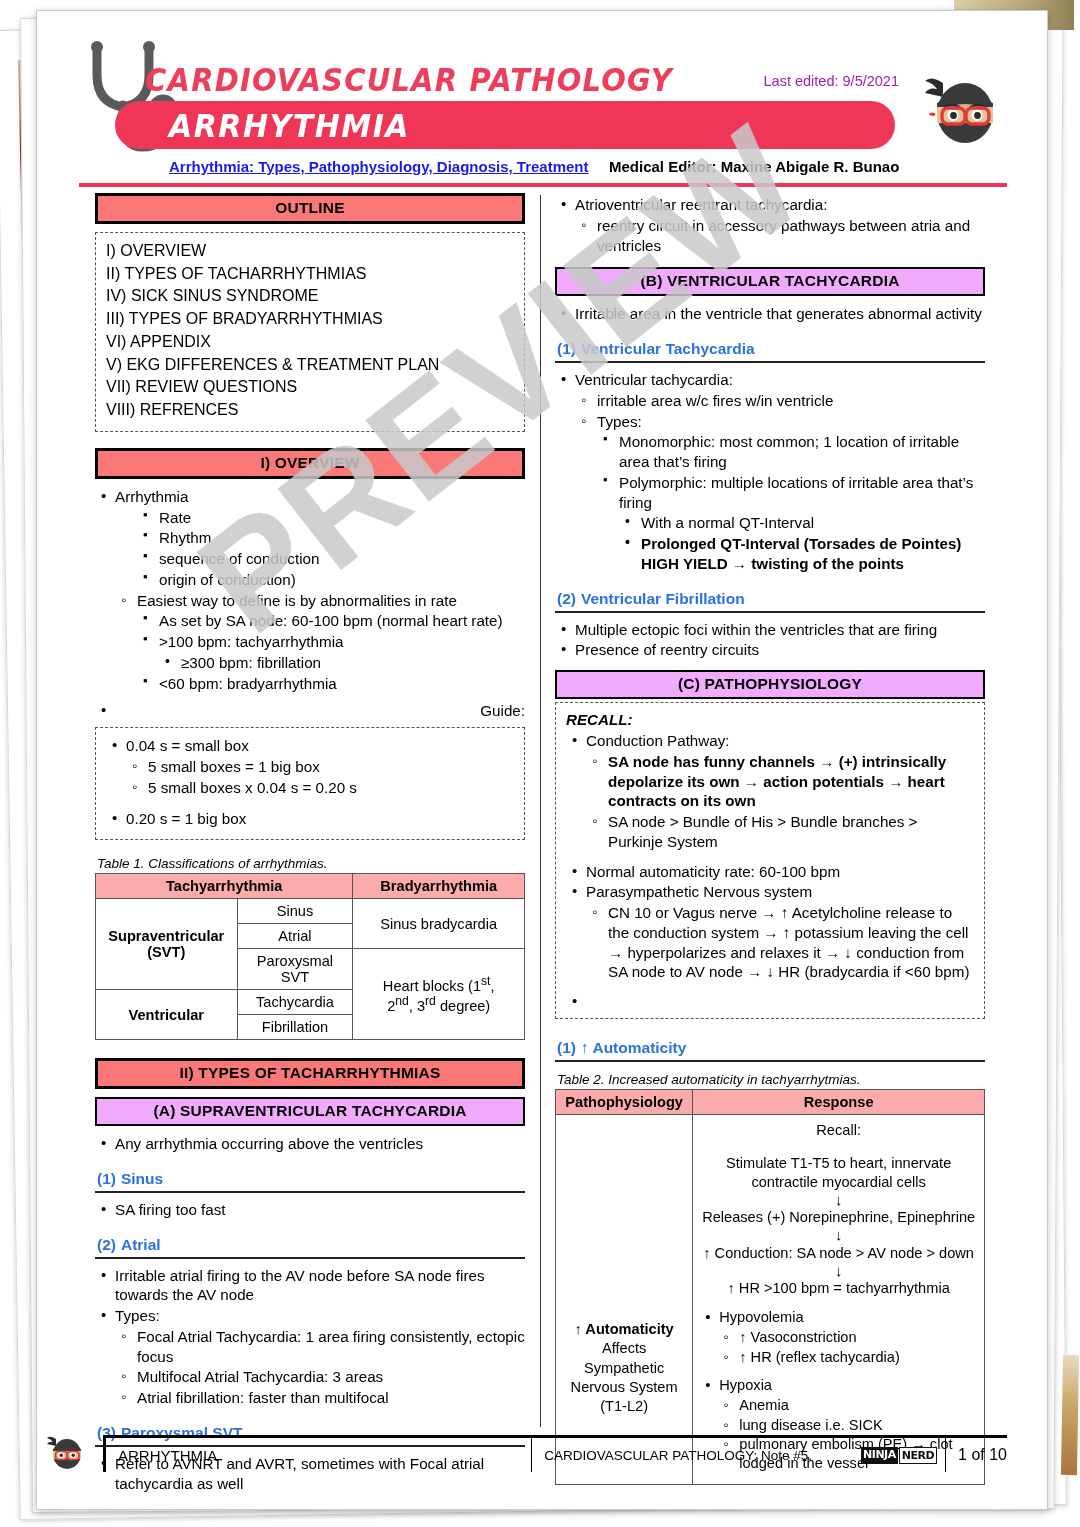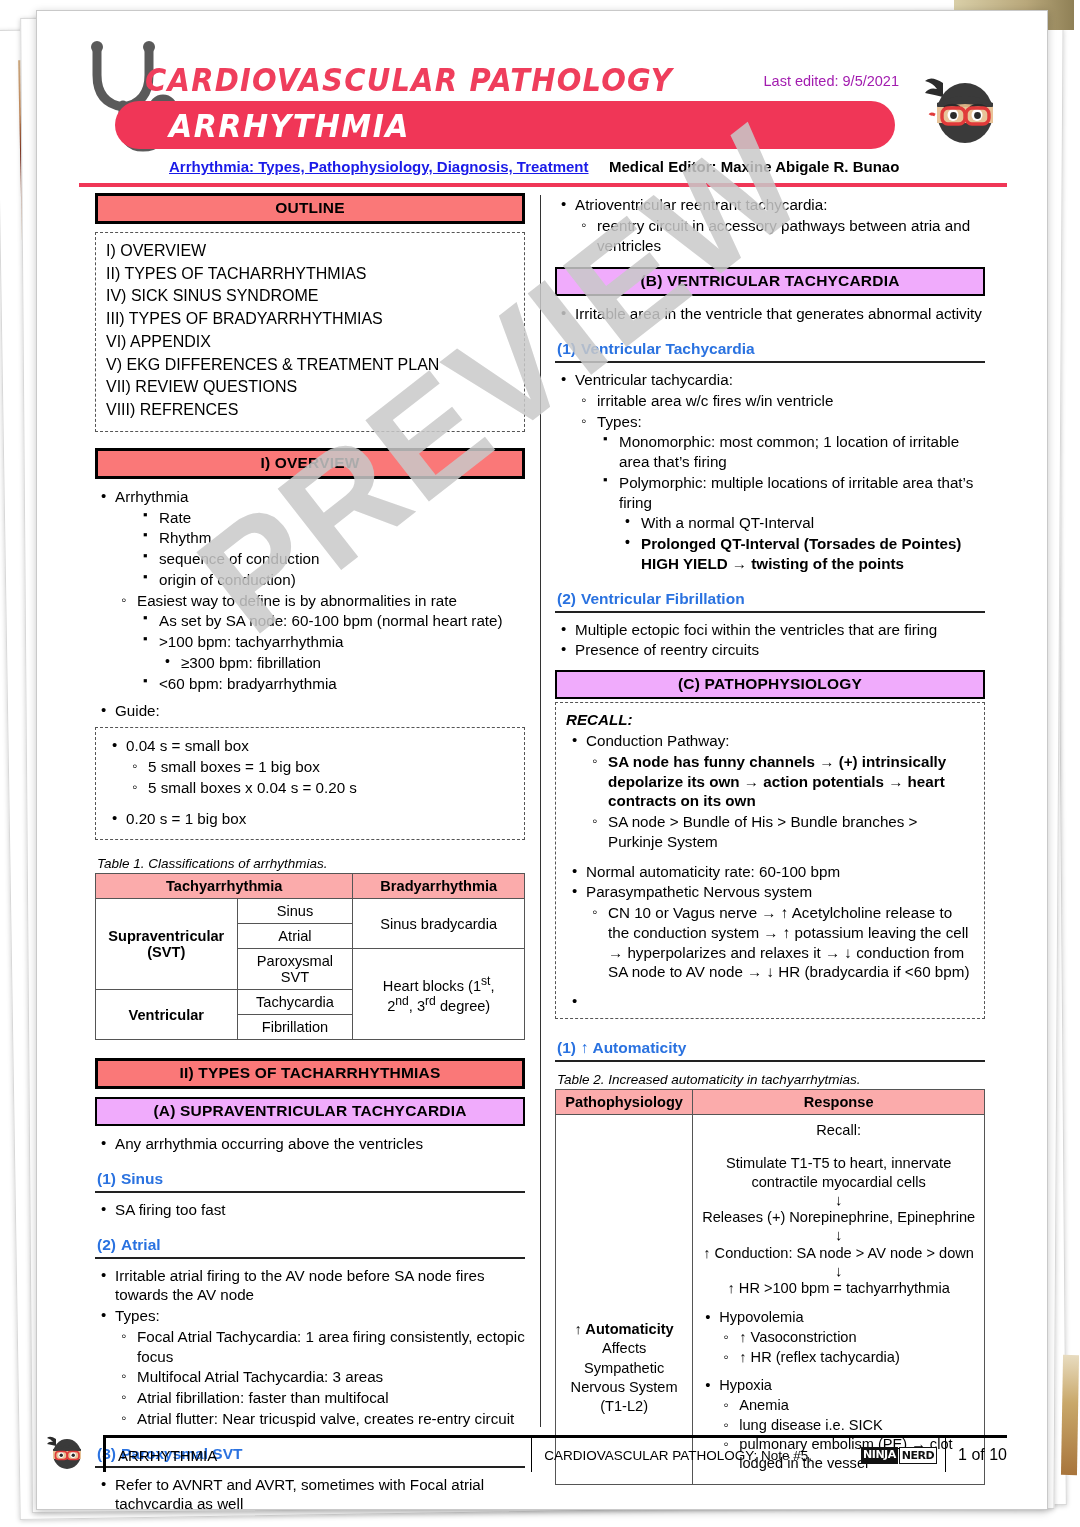--- a/index.html
+++ b/index.html
@@ -237,21 +237,21 @@
           <li class="l1">Arrhythmia</li>
           <li class="l3">Rate</li>
           <li class="l3">Rhythm</li>
           <li class="l3">sequence of conduction</li>
           <li class="l3">origin of conduction)</li>
           <li class="l2">Easiest way to define is by abnormalities in rate</li>
           <li class="l3">As set by SA node: 60-100 bpm (normal heart rate)</li>
           <li class="l3">&gt;100 bpm: tachyarrhythmia</li>
           <li class="l4">≥300 bpm: fibrillation</li>
           <li class="l3">&lt;60 bpm: bradyarrhythmia</li>
-          <li class="l1" style="margin-top:8px;">Guide:</li>
+          <li class="l1" style="margin-top:8px;text-align:right;">Guide:</li>
         </ul>
 
         <div class="dashed-box" style="margin-top:6px;">
           <ul>
             <li class="l1">0.04 s = small box</li>
             <li class="l2">5 small boxes = 1 big box</li>
             <li class="l2">5 small boxes x 0.04 s = 0.20 s</li>
             <li class="l1" style="margin-top:12px;">0.20 s = 1 big box</li>
           </ul>
         </div>
@@ -309,21 +309,20 @@
 
         <div class="sub-head">
           <span class="n">(2)</span><span>Atrial</span>
         </div>
         <ul>
           <li class="l1">Irritable atrial firing to the AV node before SA node fires towards the AV node</li>
           <li class="l1">Types:</li>
           <li class="l2">Focal Atrial Tachycardia: 1 area firing consistently, ectopic focus</li>
           <li class="l2">Multifocal Atrial Tachycardia: 3 areas</li>
           <li class="l2">Atrial fibrillation: faster than multifocal</li>
-          <li class="l2">Atrial flutter: Near tricuspid valve, creates re-entry circuit</li>
         </ul>
 
         <div class="sub-head">
           <span class="n">(3)</span><span>Paroxysmal SVT</span>
         </div>
         <ul>
           <li class="l1">Refer to AVNRT and AVRT, sometimes with Focal atrial tachycardia as well</li>
 
         </ul>
       </div>

